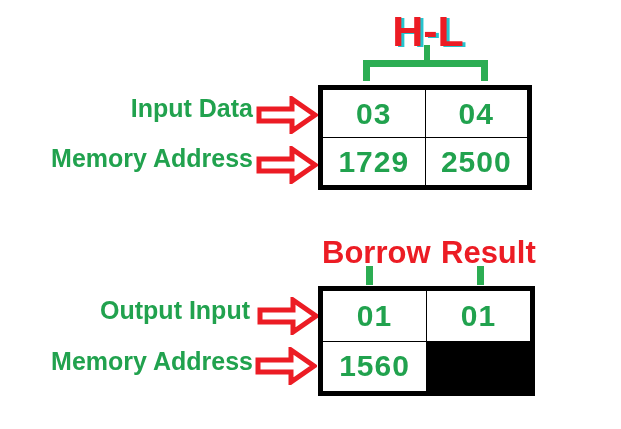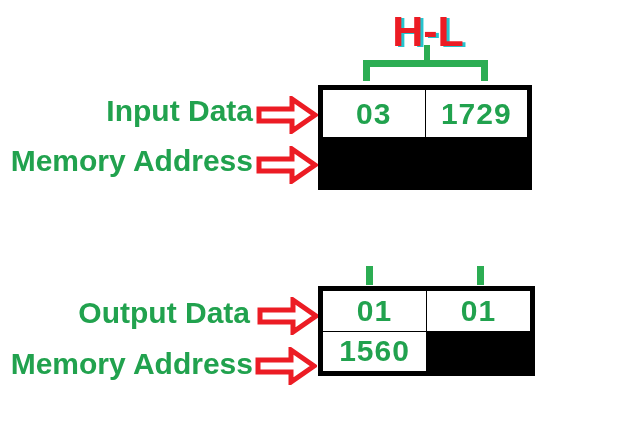--- a/index.html
+++ b/index.html
@@ -2,21 +2,21 @@
 <html><head>
 <meta charset="utf-8">
 <style>
   html,body{margin:0;padding:0;background:#ffffff;}
   .canvas{
     position:relative;width:621px;height:429px;background:#ffffff;overflow:hidden;
     font-family:"Liberation Sans",sans-serif;font-weight:bold;
   }
   
   .row-label{
-    position:absolute;color:#21A24E;font-size:30px;line-height:1;white-space:nowrap;
+    position:absolute;color:#21A24E;font-size:25px;line-height:1;white-space:nowrap;
     text-align:right;
   }
   .red-label{
     position:absolute;color:#EC1C24;font-size:31px;line-height:1;white-space:nowrap;
   }
   .hl-label{
     position:absolute;left:390px;top:10px;width:76px;text-align:center;
     color:#EC1C24;font-size:43px;line-height:1;
     text-shadow:3px 1px 0 #25C4CE;
   }
@@ -34,21 +34,21 @@
   .bracket-tick-r{left:481px;top:60px;width:7px;height:21px;}
   .tick-borrow{left:366px;top:266px;width:7px;height:19px;}
   .tick-result{left:477px;top:266px;width:7px;height:19px;}
   
   .mem-table{
     position:absolute;background:#000000;box-sizing:border-box;
     display:grid;grid-template-columns:1fr 1fr;grid-template-rows:1fr 1fr;
     gap:1px;padding:5px;
   }
   .table-top{left:318px;top:85px;width:214px;height:105px;}
-  .table-bottom{left:318px;top:286px;width:217px;height:90px;}
+  .table-bottom{left:318px;top:286px;width:217px;height:110px;}
   .mem-cell{
     background:#ffffff;display:flex;align-items:center;justify-content:center;
     color:#21A24E;font-size:30px;line-height:1;letter-spacing:1px;
   }
   
   .arrow{position:absolute;width:62px;height:38px;}
   .arrow1{left:256px;top:96px;}
   .arrow2{left:256px;top:146px;}
   .arrow3{left:257px;top:297px;}
   .arrow4{left:255px;top:347px;}
@@ -71,28 +71,32 @@
 
   <svg class="arrow arrow1" viewBox="0 0 62 38">
     <polygon points="3,13 36,13 36,3 59,19 36,35 36,25 3,25"></polygon>
   </svg>
   <svg class="arrow arrow2" viewBox="0 0 62 38">
     <polygon points="3,13 36,13 36,3 59,19 36,35 36,25 3,25"></polygon>
   </svg>
 
   <div class="mem-table table-top">
     <div class="mem-cell">03</div>
+    <div class="mem-cell">04</div>
     <div class="mem-cell">1729</div>
+    <div class="mem-cell">2500</div>
   </div>
 
+  <div class="red-label lbl-borrow">Borrow</div>
+  <div class="red-label lbl-result">Result</div>
 
   <div class="grn tick-borrow"></div>
   <div class="grn tick-result"></div>
 
-  <div class="row-label lbl-output">Output Data</div>
+  <div class="row-label lbl-output">Output Input</div>
   <div class="row-label lbl-mem-bot">Memory Address</div>
 
   <svg class="arrow arrow3" viewBox="0 0 62 38">
     <polygon points="3,13 36,13 36,3 59,19 36,35 36,25 3,25"></polygon>
   </svg>
   <svg class="arrow arrow4" viewBox="0 0 62 38">
     <polygon points="3,13 36,13 36,3 59,19 36,35 36,25 3,25"></polygon>
   </svg>
 
   <div class="mem-table table-bottom">

